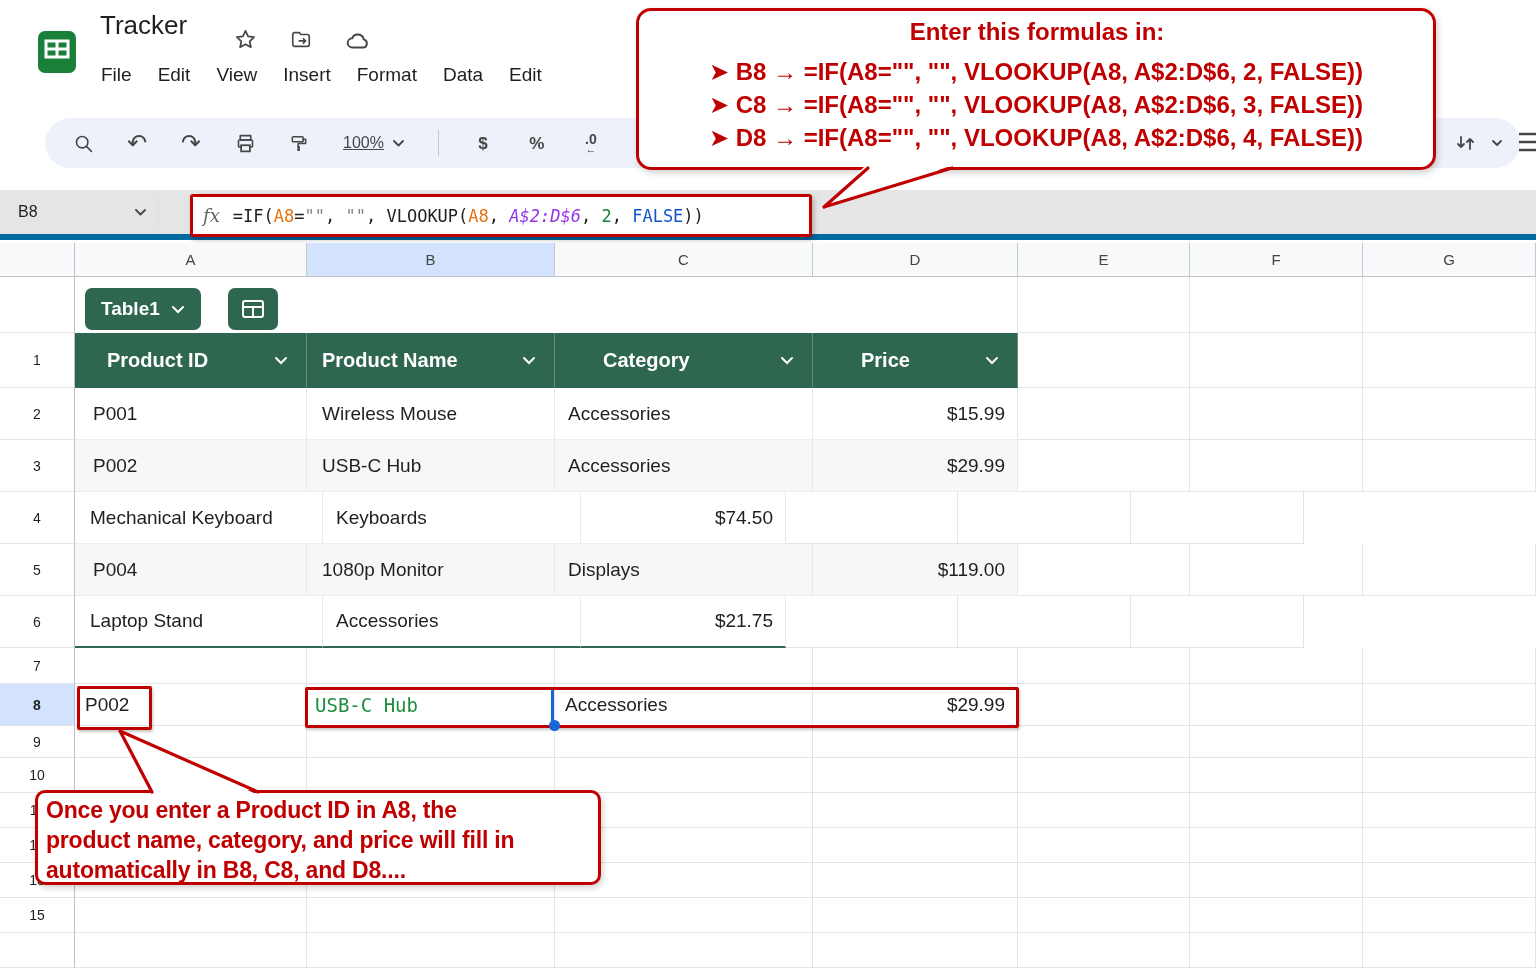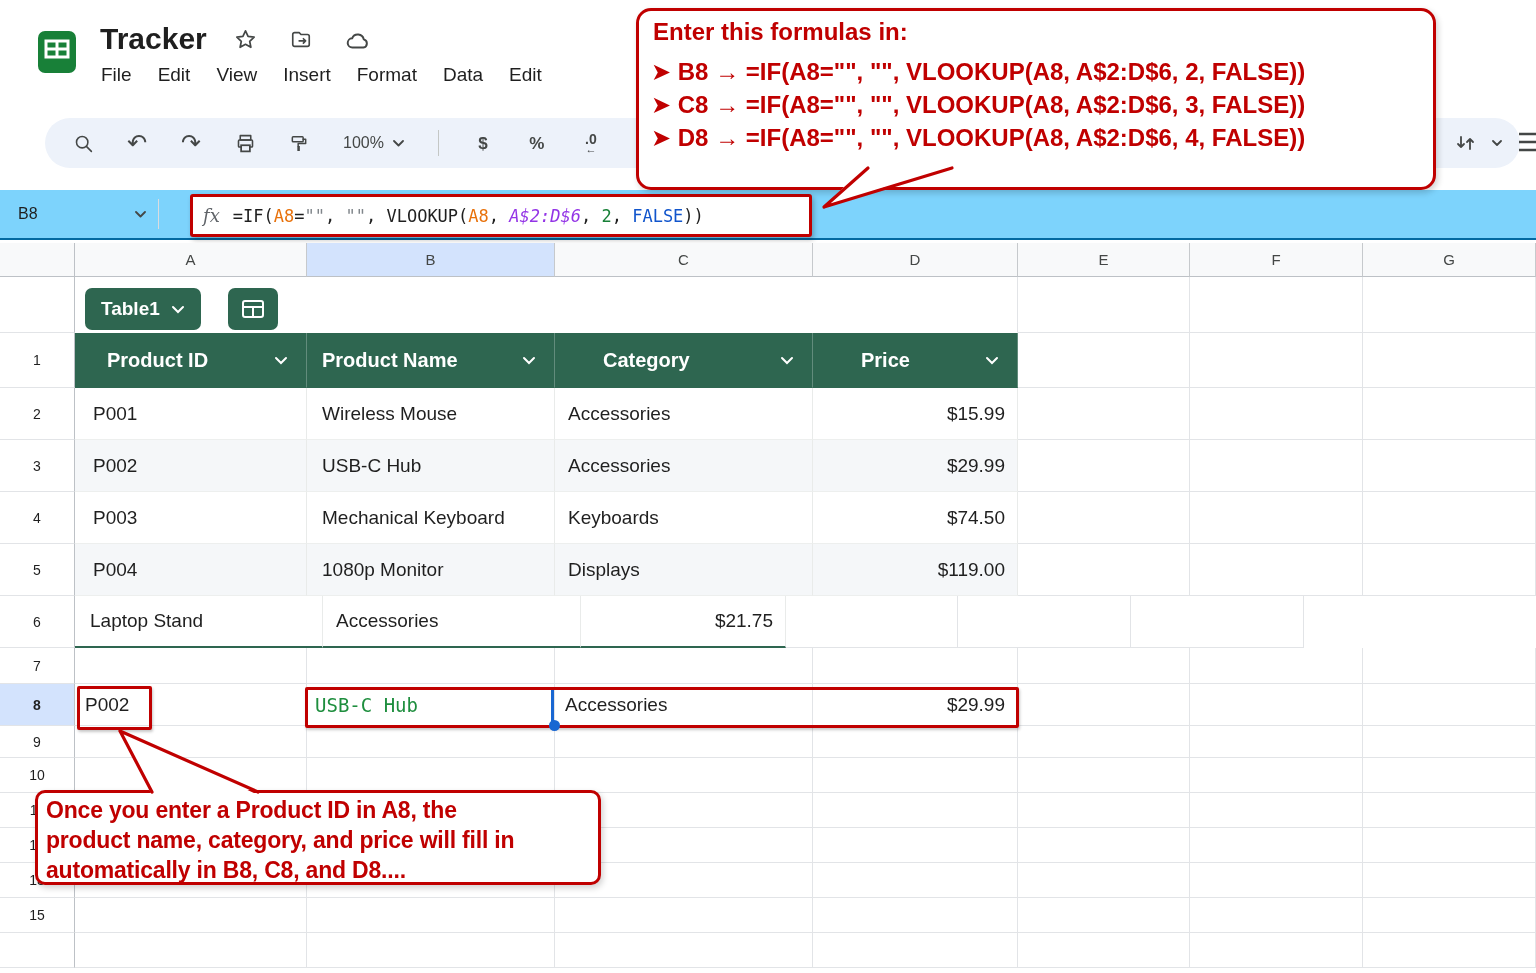--- a/index.html
+++ b/index.html
@@ -2,42 +2,42 @@
 <html><head>
 <meta charset="utf-8">
 <style>
   *{box-sizing:border-box;margin:0;padding:0;}
   html,body{background:#9aa0a6;}
   .stage{position:relative;width:1536px;height:973px;background:#fff;overflow:hidden;
          font-family:"Liberation Sans","DejaVu Sans",sans-serif;color:#1f1f1f;}
 
   
   .logo{position:absolute;left:34px;top:28px;}
-  .doc-title{position:absolute;left:100px;top:22px;font-size:30px;font-weight:700;color:#1f1f1f;}
+  .doc-title{position:absolute;left:100px;top:10px;font-size:26px;font-weight:400;color:#1f1f1f;}
   .title-icons{position:absolute;left:234px;top:28px;display:flex;gap:32px;align-items:center;}
   .menubar{position:absolute;left:88px;top:60px;display:flex;}
   .menu-item{font-size:19px;color:#1f1f1f;padding:4px 13px;border-radius:6px;cursor:default;}
 
   
   .toolbar{position:absolute;left:45px;right:16px;top:118px;height:50px;background:#edf2fa;
            border-radius:25px;display:flex;align-items:center;padding:0 18px;gap:14px;}
   .tbtn{display:flex;flex-direction:column;align-items:center;justify-content:center;
         min-width:40px;height:38px;border-radius:6px;color:#444746;font-size:17px;line-height:1;}
   .glyph{font-size:24px;color:#444746;}
-  .zoom{display:flex;align-items:center;gap:9px;font-size:16px;color:#444746;margin:0 10px;}
+  .zoom{display:flex;align-items:center;gap:9px;font-size:16px;color:#444746;margin:0 10px;text-decoration:underline;}
   .tdivider{width:1px;height:26px;background:#c4c7c5;margin:0 10px;}
   .money{font-size:17px;font-weight:600;}
   .dec{font-size:14px;font-weight:600;}
   .dec small{font-size:11px;display:block;margin-top:-2px;}
   .tb-right{margin-left:auto;display:flex;align-items:center;gap:6px;}
   .edge-icon{position:absolute;right:-7px;top:130px;}
 
   
-  .formula-bar{position:absolute;left:0;top:190px;width:1536px;height:50px;background:#7dd3fc;
-               display:flex;align-items:center;border-bottom:2px solid #0369a1;}
+  .formula-bar{position:absolute;left:0;top:190px;width:1536px;height:50px;background:#e5e5e5;
+               display:flex;align-items:center;border-bottom:6px solid #0369a1;}
   .name-box{width:158px;padding:0 12px 0 18px;display:flex;align-items:center;
             justify-content:space-between;font-size:16px;height:100%;}
   .nb-div{width:1px;height:30px;background:#dadce0;}
   .formula-redbox{position:absolute;left:190px;top:4px;width:622px;height:43px;border:3px solid #c00000;
                   border-radius:3px;background:#fff;display:flex;align-items:center;padding:0 10px;gap:13px;
                   box-shadow:2px 3px 5px rgba(0,0,0,.25);}
   .fx{font-family:"DejaVu Serif",serif;font-style:italic;font-size:18px;color:#5f6368;}
   .formula{font-family:"DejaVu Sans Mono",monospace;font-size:17px;white-space:pre;}
   .tok-p{color:#1f1f1f;} .tok-ref{color:#e8710a;} .tok-str{color:#80868b;}
   .tok-rng{color:#9334e6;font-style:italic;} .tok-num{color:#188038;} .tok-bool{color:#1155cc;}
@@ -80,21 +80,21 @@
           box-shadow:1px 2px 3px rgba(0,0,0,.22);}
   .box-a8{left:77px;top:686px;width:75px;height:44px;}
   .box-b8d8{left:305px;top:687px;width:714px;height:41px;}
   .blue-caret{position:absolute;left:551px;top:690px;width:3px;height:33px;background:#1967d2;z-index:41;}
   .blue-dot{position:absolute;left:549px;top:720px;width:11px;height:11px;border-radius:50%;
             background:#1967d2;z-index:41;}
 
   
   .ann{position:absolute;background:#fff;border:3.5px solid #c00000;z-index:60;color:#c00000;
        font-weight:700;box-shadow:2px 3px 6px rgba(0,0,0,.18);}
-  .ann-top{left:636px;top:8px;width:800px;height:182px;border-radius:15px;padding:4px 12px;}
+  .ann-top{left:636px;top:8px;width:800px;height:162px;border-radius:15px;padding:4px 12px;text-align:center;}
   .ann-top .ann-title{font-size:24px;margin:3px 0 9px 2px;}
   .ann-top .ann-line{font-size:24px;line-height:33px;white-space:nowrap;}
   .ann-bottom{left:35px;top:790px;width:566px;height:95px;border-radius:10px;padding:2px 8px;}
   .ann-bottom .ann-line{font-size:23px;line-height:30px;white-space:nowrap;letter-spacing:-.2px;}
   .tails{position:absolute;left:0;top:0;z-index:70;pointer-events:none;}
 
   .icon-stroke{stroke:#444746;fill:none;stroke-width:1.8;stroke-linecap:round;stroke-linejoin:round;}
 </style>
 </head>
 <body>
@@ -281,21 +281,20 @@
       <div class="c cB td" style="padding-left:15px">USB-C Hub</div>
       <div class="c cC td" style="padding-left:13px">Accessories</div>
       <div class="c cD td num">$29.99</div>
       <div class="c cE"></div>
       <div class="c cF"></div>
       <div class="c cG"></div>
     </div>
 
     <div class="row" style="height:52px">
       <div class="rh">4</div>
-      <div class="c cA td" style="padding-left:18px">P003</div>
       <div class="c cB td" style="padding-left:15px">Mechanical Keyboard</div>
       <div class="c cC td" style="padding-left:13px">Keyboards</div>
       <div class="c cD td num">$74.50</div>
       <div class="c cE"></div>
       <div class="c cF"></div>
       <div class="c cG"></div>
     </div>
 
     <div class="row band" style="height:52px">
       <div class="rh">5</div>

